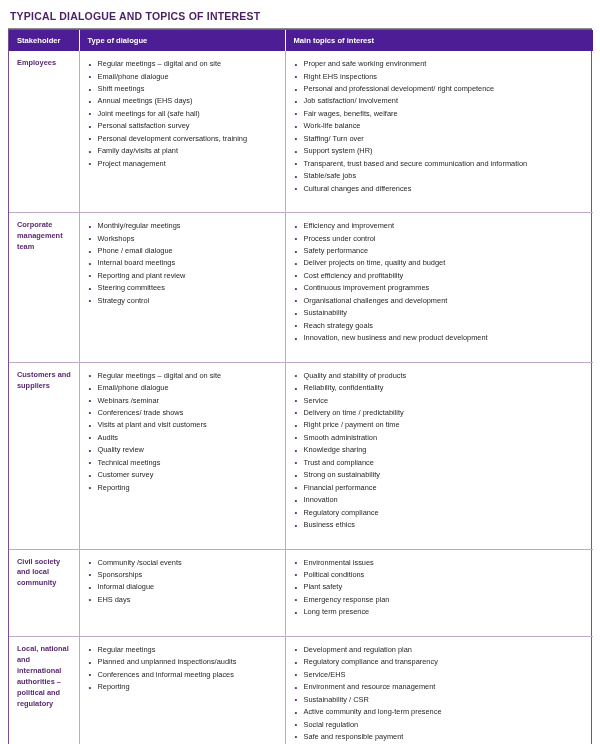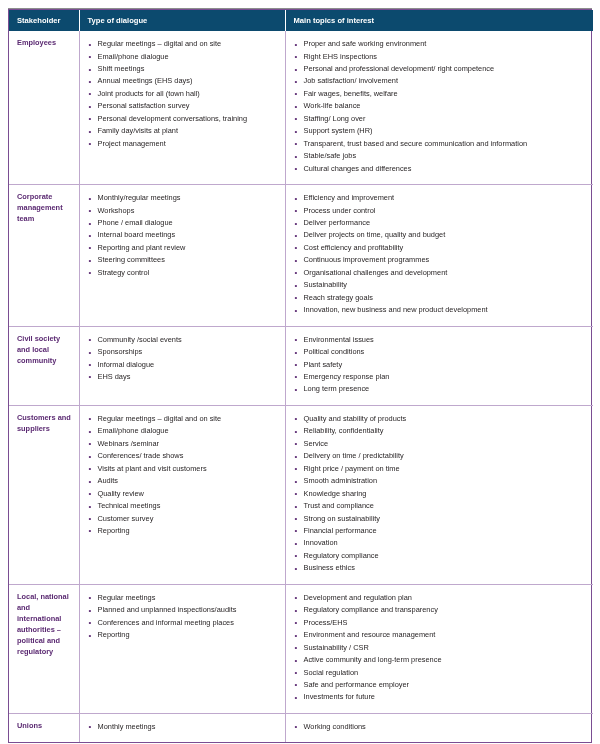--- a/index.html
+++ b/index.html
@@ -33,34 +33,34 @@
   }
   table.matrix {
     border-collapse: collapse;
     width: 584px;
     table-layout: fixed;
   }
   table.matrix col.c1 { width: 70px; }
   table.matrix col.c2 { width: 206px; }
   table.matrix col.c3 { width: 308px; }
   table.matrix thead th {
-    background: #0c4a6e;
+    background: #4c1d95;
     color: #ffffff;
     font-size: 7.6px;
     font-weight: bold;
     text-align: left;
     padding: 6px 7px 6px 8px;
     vertical-align: middle;
     border-right: 1px solid #ffffff;
     line-height: 1.2;
   }
   table.matrix thead th:last-child { border-right: none; }
   table.matrix td {
     vertical-align: top;
-    padding: 7px 7px 8px 8px;
+    padding: 7px 7px 16px 8px;
     font-size: 7.4px;
     line-height: 1.48;
     border-bottom: 1px solid #bfa8cd;
     border-right: 1px solid #bfa8cd;
   }
   table.matrix td:last-child { border-right: none; }
   table.matrix tr:last-child td { border-bottom: none; }
   td.stakeholder {
     color: #5b2a72;
     font-weight: bold;
@@ -88,20 +88,21 @@
     line-height: 1.5;
   }
   .outer-frame {
     border: 1px solid #7a4d92;
   }
 </style>
 </head>
 <body>
 
 <div class="page">
+  <div class="title">TYPICAL DIALOGUE AND TOPICS OF INTEREST</div>
   <div class="title-rule"></div>
   <div class="outer-frame">
     <table class="matrix">
       <colgroup>
         <col class="c1">
           <col class="c2">
           <col class="c3">
       </colgroup>
       <thead>
         <tr>
@@ -112,36 +113,36 @@
       </thead>
       <tbody id="table-body">
           <tr>
             <td class="stakeholder">Employees</td>
             <td>
               <ul class="bullets">
                 <li>Regular meetings – digital and on site</li>
                 <li>Email/phone dialogue</li>
                 <li>Shift meetings</li>
                 <li>Annual meetings (EHS days)</li>
-                <li>Joint products for all (town hall)</li>
+                <li>Joint meetings for all (safe hall)</li>
                 <li>Personal satisfaction survey</li>
                 <li>Personal development conversations, training</li>
                 <li>Family day/visits at plant</li>
                 <li>Project management</li>
               </ul>
             </td>
             <td>
               <ul class="bullets">
                 <li>Proper and safe working environment</li>
                 <li>Right EHS inspections</li>
                 <li>Personal and professional development/ right competence</li>
                 <li>Job satisfaction/ involvement</li>
                 <li>Fair wages, benefits, welfare</li>
                 <li>Work-life balance</li>
-                <li>Staffing/ Long over</li>
+                <li>Staffing/ Turn over</li>
                 <li>Support system (HR)</li>
                 <li>Transparent, trust based and secure communication and information</li>
                 <li>Stable/safe jobs</li>
                 <li>Cultural changes and differences</li>
               </ul>
             </td>
           </tr>
           <tr>
             <td class="stakeholder">Corporate management team</td>
             <td>
@@ -152,48 +153,28 @@
                 <li>Internal board meetings</li>
                 <li>Reporting and plant review</li>
                 <li>Steering committees</li>
                 <li>Strategy control</li>
               </ul>
             </td>
             <td>
               <ul class="bullets">
                 <li>Efficiency and improvement</li>
                 <li>Process under control</li>
-                <li>Deliver performance</li>
+                <li>Safety performance</li>
                 <li>Deliver projects on time, quality and budget</li>
                 <li>Cost efficiency and profitability</li>
                 <li>Continuous improvement programmes</li>
                 <li>Organisational challenges and development</li>
                 <li>Sustainability</li>
                 <li>Reach strategy goals</li>
                 <li>Innovation, new business and new product development</li>
-              </ul>
-            </td>
-          </tr>
-          <tr>
-            <td class="stakeholder">Civil society and local community</td>
-            <td>
-              <ul class="bullets">
-                <li>Community /social events</li>
-                <li>Sponsorships</li>
-                <li>Informal dialogue</li>
-                <li>EHS days</li>
-              </ul>
-            </td>
-            <td>
-              <ul class="bullets">
-                <li>Environmental issues</li>
-                <li>Political conditions</li>
-                <li>Plant safety</li>
-                <li>Emergency response plan</li>
-                <li>Long term presence</li>
               </ul>
             </td>
           </tr>
           <tr>
             <td class="stakeholder">Customers and suppliers</td>
             <td>
               <ul class="bullets">
                 <li>Regular meetings – digital and on site</li>
                 <li>Email/phone dialogue</li>
                 <li>Webinars /seminar</li>
@@ -218,39 +199,59 @@
                 <li>Trust and compliance</li>
                 <li>Strong on sustainability</li>
                 <li>Financial performance</li>
                 <li>Innovation</li>
                 <li>Regulatory compliance</li>
                 <li>Business ethics</li>
               </ul>
             </td>
           </tr>
           <tr>
+            <td class="stakeholder">Civil society and local community</td>
+            <td>
+              <ul class="bullets">
+                <li>Community /social events</li>
+                <li>Sponsorships</li>
+                <li>Informal dialogue</li>
+                <li>EHS days</li>
+              </ul>
+            </td>
+            <td>
+              <ul class="bullets">
+                <li>Environmental issues</li>
+                <li>Political conditions</li>
+                <li>Plant safety</li>
+                <li>Emergency response plan</li>
+                <li>Long term presence</li>
+              </ul>
+            </td>
+          </tr>
+          <tr>
             <td class="stakeholder">Local, national and international authorities – political and regulatory</td>
             <td>
               <ul class="bullets">
                 <li>Regular meetings</li>
                 <li>Planned and unplanned inspections/audits</li>
                 <li>Conferences and informal meeting places</li>
                 <li>Reporting</li>
               </ul>
             </td>
             <td>
               <ul class="bullets">
                 <li>Development and regulation plan</li>
                 <li>Regulatory compliance and transparency</li>
-                <li>Process/EHS</li>
+                <li>Service/EHS</li>
                 <li>Environment and resource management</li>
                 <li>Sustainability / CSR</li>
                 <li>Active community and long-term presence</li>
                 <li>Social regulation</li>
-                <li>Safe and performance employer</li>
+                <li>Safe and responsible payment</li>
                 <li>Investments for future</li>
               </ul>
             </td>
           </tr>
           <tr>
             <td class="stakeholder">Unions</td>
             <td>
               <ul class="bullets">
                 <li>Monthly meetings</li>
               </ul>

